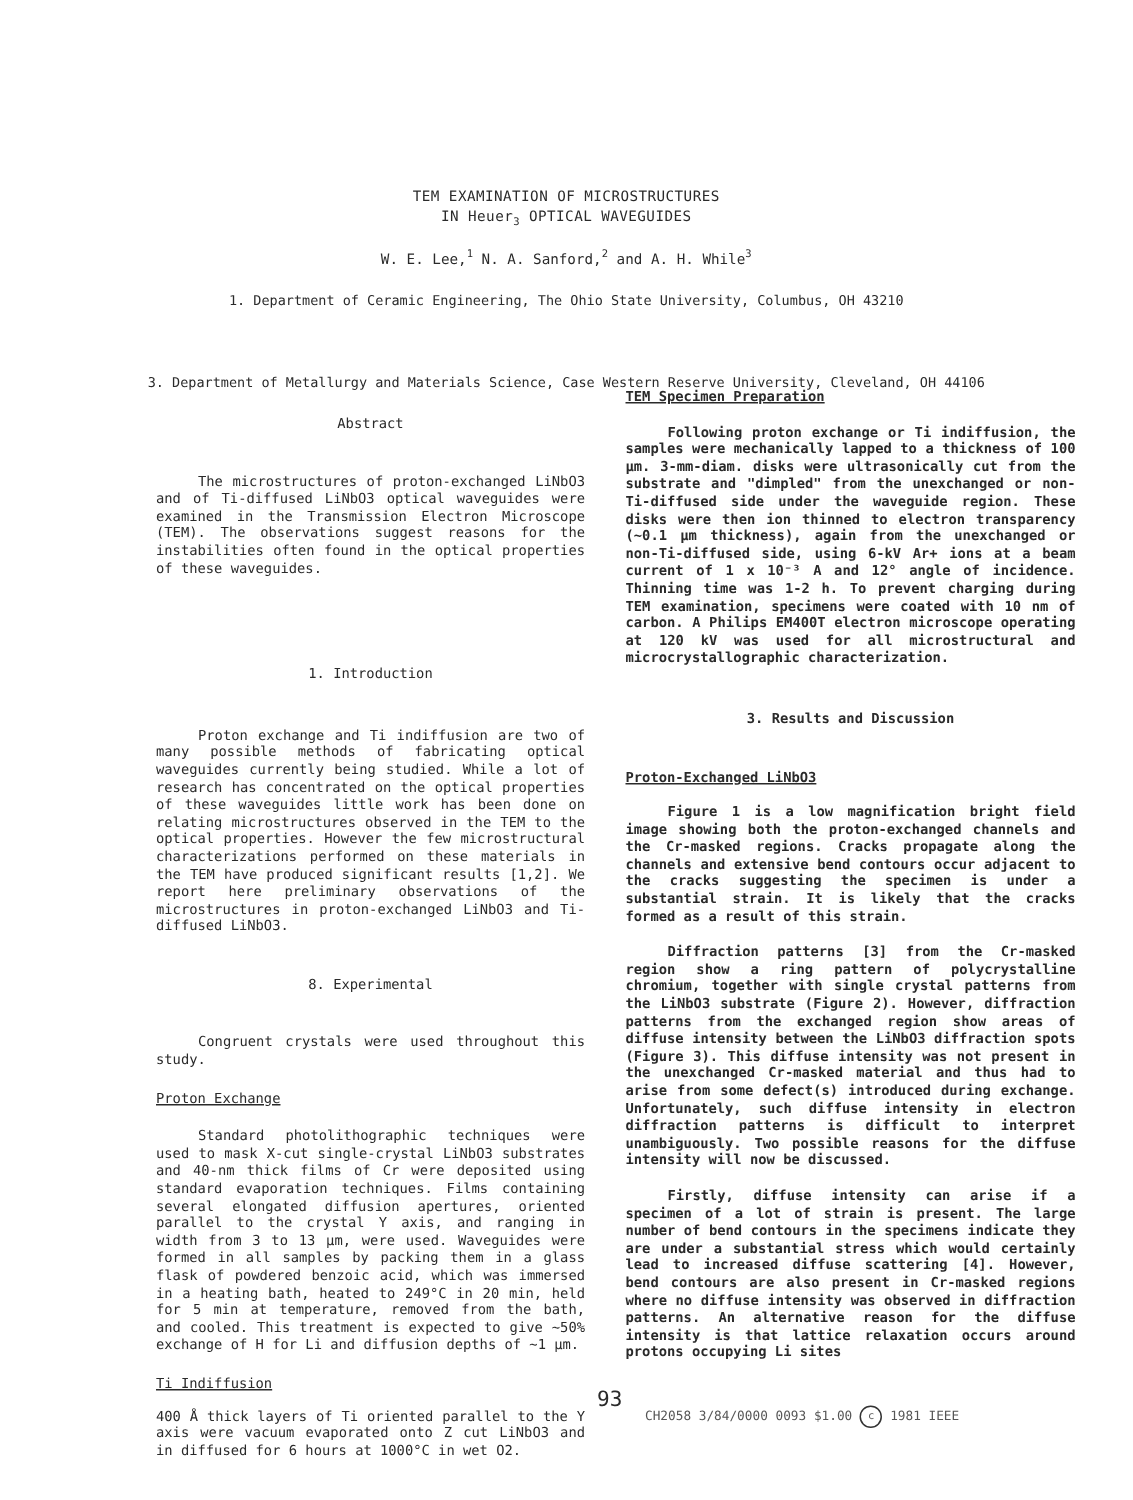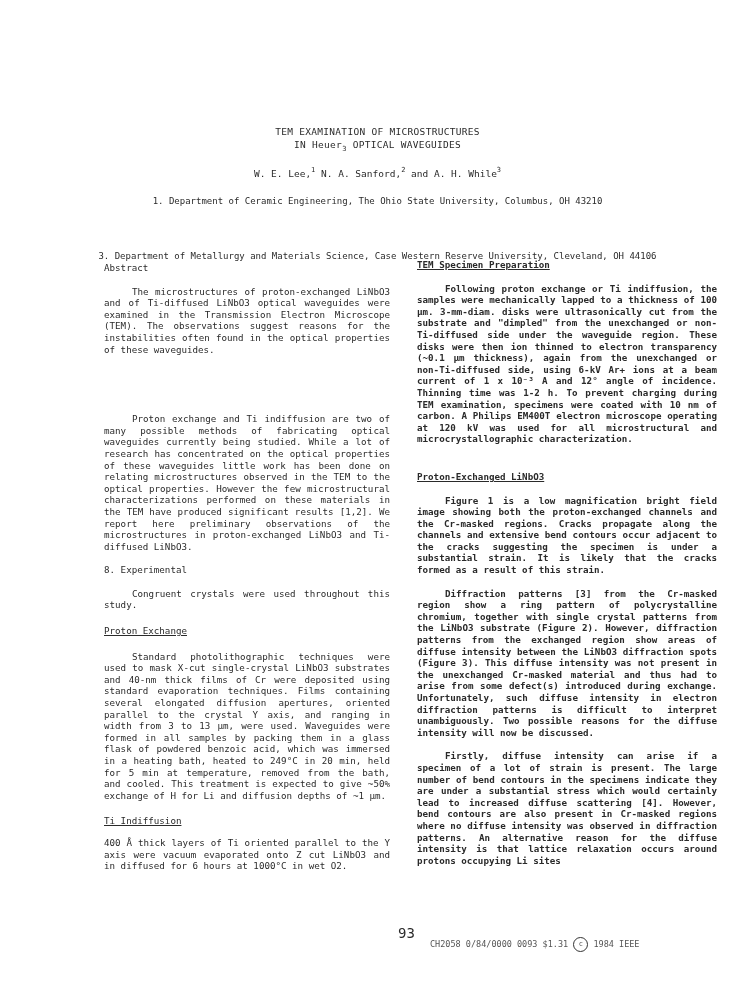--- a/index.html
+++ b/index.html
@@ -10,21 +10,21 @@
   .t1 { top: 126px; }
   .t2 { top: 139px; }
   .authors { position: absolute; top: 168px; left: 0; width: 755px; text-align: center; font-size: 9.5px; }
   .aff { position: absolute; left: 0; width: 755px; text-align: center; font-size: 9px; }
   .a1 { top: 196px; } .a2 { top: 208px; } .a3 { top: 220px; margin-top: 31px; }
   sup { font-size: 7px; vertical-align: 5px; line-height: 0; }
   sub { font-size: 7px; vertical-align: -3px; line-height: 0; }
   .col { position: absolute; font-size: 9.2px; line-height: 11.6px; }
   .left { left: 104px; width: 286px; }
   .right { left: 417px; width: 300px; font-weight: bold; }
-  .heading { margin: 0; }
+  .heading { text-align: center; margin: 15px; }
   .sub-h { text-decoration: underline; margin: 0; }
   p { margin: 0; text-align: justify; }
   .indent { text-indent: 28px; }
   .footer-page { position: absolute; left: 398px; top: 925px; font-size: 14px; }
   .footer-cr { position: absolute; left: 430px; top: 937px; font-size: 8.5px; color: #555; }
   .circle { display: inline-block; width: 13px; height: 13px; border: 1px solid #333; border-radius: 50%;
             text-align: center; line-height: 13px; font-size: 7px; vertical-align: middle; }
 </style>
 </head>
 <body>
@@ -39,20 +39,21 @@
   </div>
 
   <div class="aff a1">1. Department of Ceramic Engineering, The Ohio State University, Columbus, OH  43210</div>
   <div class="aff a3">3. Department of Metallurgy and Materials Science, Case Western Reserve University, Cleveland, OH  44106</div>
 
   <div class="col left" style="top:262px;">
     <div class="heading">Abstract</div>
     <div style="height:12px"></div>
     <p class="indent">The microstructures of proton-exchanged LiNbO3 and of Ti-diffused LiNbO3 optical waveguides were examined in the Transmission Electron Microscope (TEM). The observations suggest reasons for the instabilities often found in the optical properties of these waveguides.</p>
     <div style="height:44px"></div>
+    <div class="heading">1.    Introduction</div>
     <div style="height:14px"></div>
     <p class="indent">Proton exchange and Ti indiffusion are two of many possible methods of fabricating optical waveguides currently being studied. While a lot of research has concentrated on the optical properties of these waveguides little work has been done on relating microstructures observed in the TEM to the optical properties. However the few microstructural characterizations performed on these materials in the TEM have produced significant results [1,2]. We report here preliminary observations of the microstructures in proton-exchanged LiNbO3 and Ti-diffused LiNbO3.</p>
     <div style="height:12px"></div>
     <div class="heading">8.    Experimental</div>
     <div style="height:12px"></div>
     <p class="indent">Congruent crystals were used throughout this study.</p>
     <div style="height:14px"></div>
     <div class="sub-h">Proton Exchange</div>
     <div style="height:14px"></div>
     <p class="indent">Standard photolithographic techniques were used to mask X-cut single-crystal LiNbO3 substrates and 40-nm thick films of Cr were deposited using standard evaporation techniques. Films containing several elongated diffusion apertures, oriented parallel to the crystal Y axis, and ranging in width from 3 to 13 μm, were used. Waveguides were formed in all samples by packing them in a glass flask of powdered benzoic acid, which was immersed in a heating bath, heated to 249°C in 20 min, held for 5 min at temperature, removed from the bath, and cooled. This treatment is expected to give ~50% exchange of H for Li and diffusion depths of ~1 μm.</p>
@@ -60,29 +61,30 @@
     <div class="sub-h">Ti Indiffusion</div>
     <div style="height:10px"></div>
     <p>400 Å thick layers of Ti oriented parallel to the Y axis were vacuum evaporated onto Z cut LiNbO3 and in diffused for 6 hours at 1000°C in wet O2.</p>
   </div>
 
   <div class="col right" style="top:259px;">
     <div class="sub-h">TEM Specimen Preparation</div>
     <div style="height:12px"></div>
     <p class="indent">Following proton exchange or Ti indiffusion, the samples were mechanically lapped to a thickness of 100 μm. 3-mm-diam. disks were ultrasonically cut from the substrate and "dimpled" from the unexchanged or non-Ti-diffused side under the waveguide region. These disks were then ion thinned to electron transparency (~0.1 μm thickness), again from the unexchanged or non-Ti-diffused side, using 6-kV Ar+ ions at a beam current of 1 x 10⁻³ A and 12° angle of incidence. Thinning time was 1-2 h. To prevent charging during TEM examination, specimens were coated with 10 nm of carbon. A Philips EM400T electron microscope operating at 120 kV was used for all microstructural and microcrystallographic characterization.</p>
     <div style="height:14px"></div>
+    <div class="heading">3.    Results and Discussion</div>
     <div style="height:12px"></div>
     <div class="sub-h">Proton-Exchanged LiNbO3</div>
     <div style="height:12px"></div>
     <p class="indent">Figure 1 is a low magnification bright field image showing both the proton-exchanged channels and the Cr-masked regions. Cracks propagate along the channels and extensive bend contours occur adjacent to the cracks suggesting the specimen is under a substantial strain. It is likely that the cracks formed as a result of this strain.</p>
     <div style="height:12px"></div>
     <p class="indent">Diffraction patterns [3] from the Cr-masked region show a ring pattern of polycrystalline chromium, together with single crystal patterns from the LiNbO3 substrate (Figure 2). However, diffraction patterns from the exchanged region show areas of diffuse intensity between the LiNbO3 diffraction spots (Figure 3). This diffuse intensity was not present in the unexchanged Cr-masked material and thus had to arise from some defect(s) introduced during exchange. Unfortunately, such diffuse intensity in electron diffraction patterns is difficult to interpret unambiguously. Two possible reasons for the diffuse intensity will now be discussed.</p>
     <div style="height:12px"></div>
     <p class="indent">Firstly, diffuse intensity can arise if a specimen of a lot of strain is present. The large number of bend contours in the specimens indicate they are under a substantial stress which would certainly lead to increased diffuse scattering [4]. However, bend contours are also present in Cr-masked regions where no diffuse intensity was observed in diffraction patterns. An alternative reason for the diffuse intensity is that lattice relaxation occurs around protons occupying Li sites</p>
   </div>
 
   <div class="footer-page">93</div>
   <div class="footer-cr">
-    <span>CH2058 0/84/0000 0093 $1.31</span>
+    <span>CH2058 3/84/0000 0093 $1.00</span>
     <span class="circle">c</span>
-    <span>1984 IEEE</span>
+    <span>1981 IEEE</span>
   </div>
 </div>
 
 </body></html>

